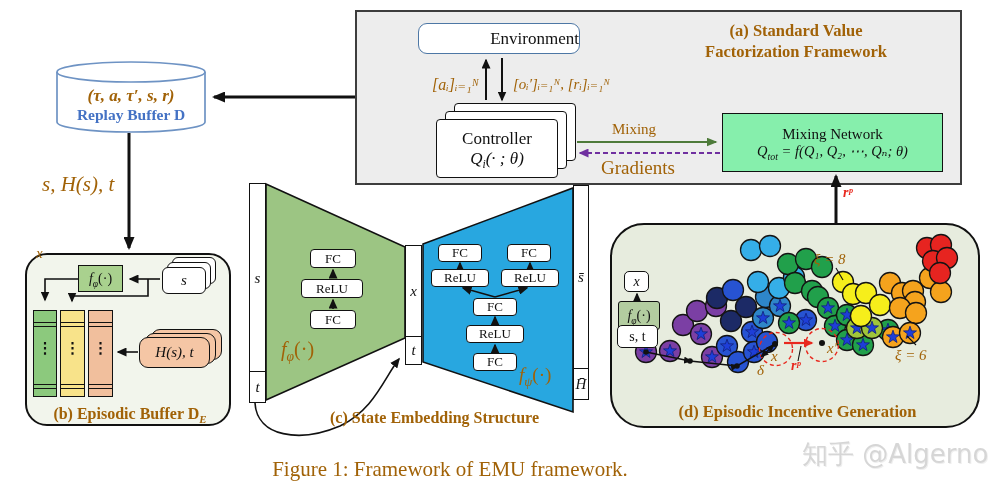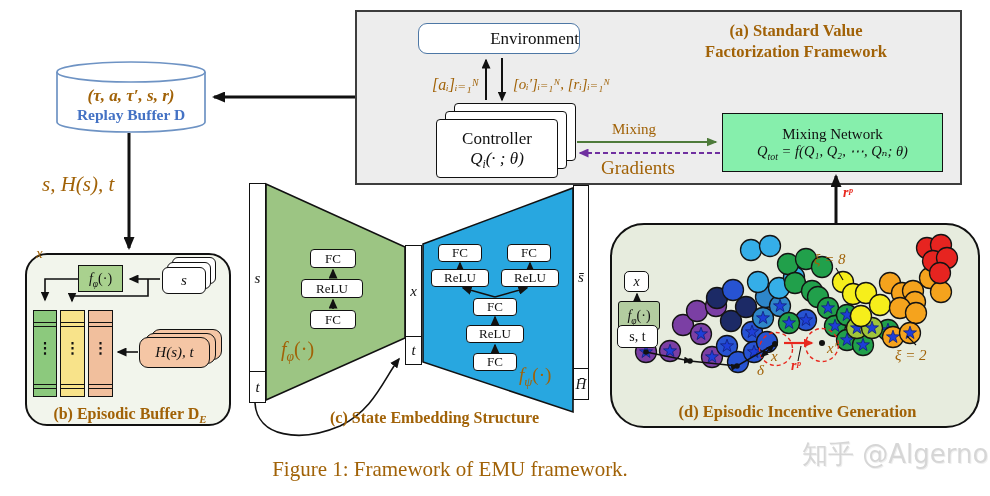--- a/index.html
+++ b/index.html
@@ -327,21 +327,21 @@
       <span>x</span>
     </div>
   <div class="gbox" style="left:618px;top:301px;width:42px;height:29px;background:#b3cda0;border-radius:3px;font-size:14px;">
     <span><i>f</i><sub class="it">φ</sub><span>(·)</span></span>
   </div>
   <div class="card" style="left:617px;top:325px;width:41px;height:23px;border-radius:5px;display:flex;align-items:center;justify-content:center;font-size:14px;">
       <span>s, t</span>
     </div>
 
   <div class="t it" style="left:814px;top:251px;font-size:15px;">ξ = 8</div>
-  <div class="t it" style="left:895px;top:347px;font-size:15px;">ξ = 2</div>
+  <div class="t it" style="left:895px;top:347px;font-size:15px;">ξ = 6</div>
   <div class="t it" style="left:771px;top:348px;font-size:15px;">x</div>
   <div class="t it" style="left:827px;top:340px;font-size:15px;">x′</div>
   <div class="t it" style="left:757px;top:362px;font-size:15px;">δ</div>
   <div class="t it b" style="left:791px;top:358px;font-size:14px;color:#e8281e;">rᵖ</div>
   <div class="t it b" style="left:843px;top:185px;font-size:14px;color:#e8281e;">rᵖ</div>
 
   <div class="t b ctr" style="left:640px;top:402px;width:315px;font-size:16.5px;">(d) Episodic Incentive Generation</div>
 
   <div class="t ctr" style="left:230px;top:457px;width:440px;font-size:21px;">Figure 1: Framework of EMU framework.</div>
   <div class="t" style="left:802px;top:437px;font-size:26px;color:#d6d6d6;font-family:'DejaVu Sans',sans-serif;text-shadow:1px 1px 0 #efefef;">知乎 @Algernon</div>

